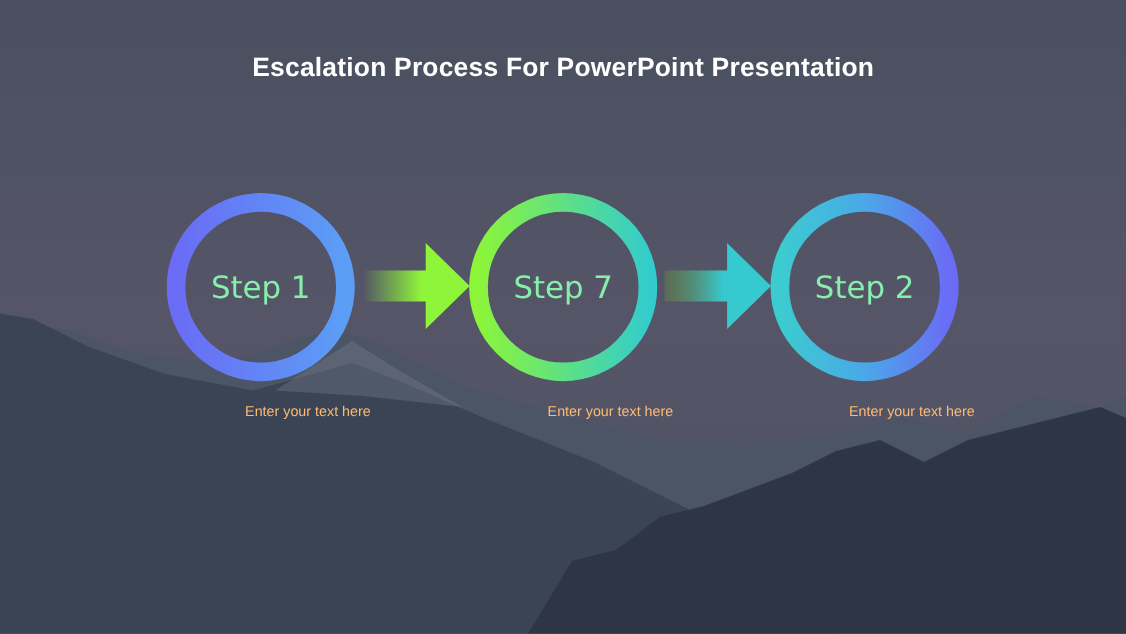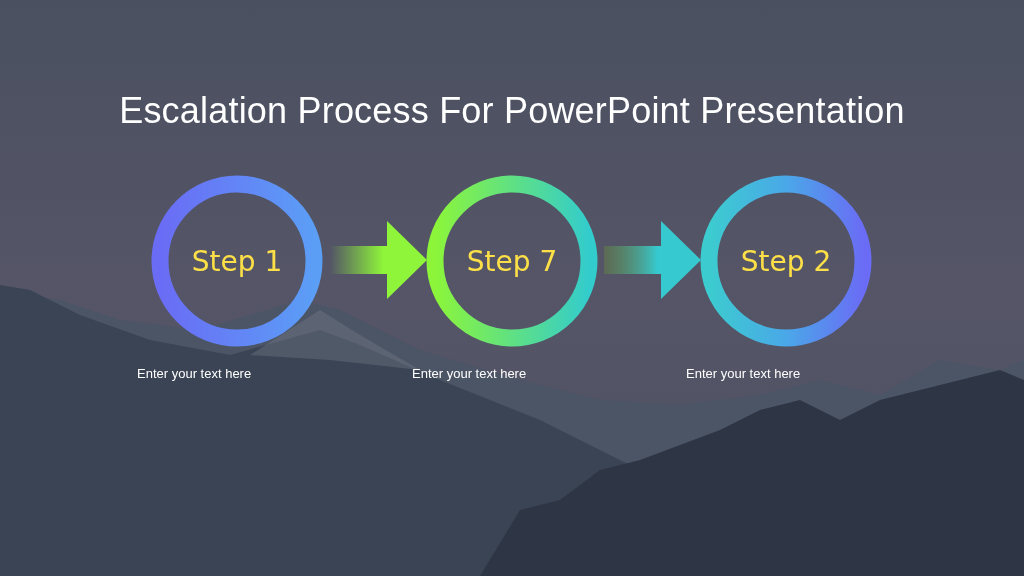--- a/index.html
+++ b/index.html
@@ -1,22 +1,22 @@
 <!DOCTYPE html>
 <html><head>
 <meta charset="utf-8">
 <style>
   html, body { margin:0; padding:0; }
   body { width:1024px; height:576px; overflow:hidden; position:relative; background:#4a4f5e; font-family:"Liberation Sans", sans-serif; }
   .bg { position:absolute; inset:0; }
-  .title { position:absolute; left:0; width:1024px; top:48px; text-align:center; color:#ffffff; font-weight:normal; font-size:36px; letter-spacing:0.2px;margin-top:42px; }
+  .title { position:absolute; left:0; width:1024px; top:48px; text-align:center; color:#ffffff; font-weight:bold; font-size:24px; letter-spacing:0.2px; }
   .step { position:absolute; width:172px; height:172px; }
   .step svg { position:absolute; left:0; top:0; }
-  .step-label { position:absolute; left:0; top:0; width:172px; height:172px; display:flex; align-items:center; justify-content:center; color:#fde047; font-size:28px; font-family:"DejaVu Sans", sans-serif; }
-  .caption { position:absolute; width:200px; text-align:left; color:#ffffff; font-size:13px; top:366px; }
+  .step-label { position:absolute; left:0; top:0; width:172px; height:172px; display:flex; align-items:center; justify-content:center; color:#86efac; font-size:28px; font-family:"DejaVu Sans", sans-serif; }
+  .caption { position:absolute; width:200px; text-align:right; color:#fdba74; font-size:13px; top:366px; }
   .arrow { position:absolute; }
 </style>
 </head>
 <body>
 
 <svg class="bg" width="1024" height="576" viewBox="0 0 1024 576">
   <defs>
     <linearGradient id="sky" x1="0" y1="0" x2="0" y2="1">
       <stop offset="0" stop-color="#4a5060"></stop>
       <stop offset="0.5" stop-color="#555567"></stop>

